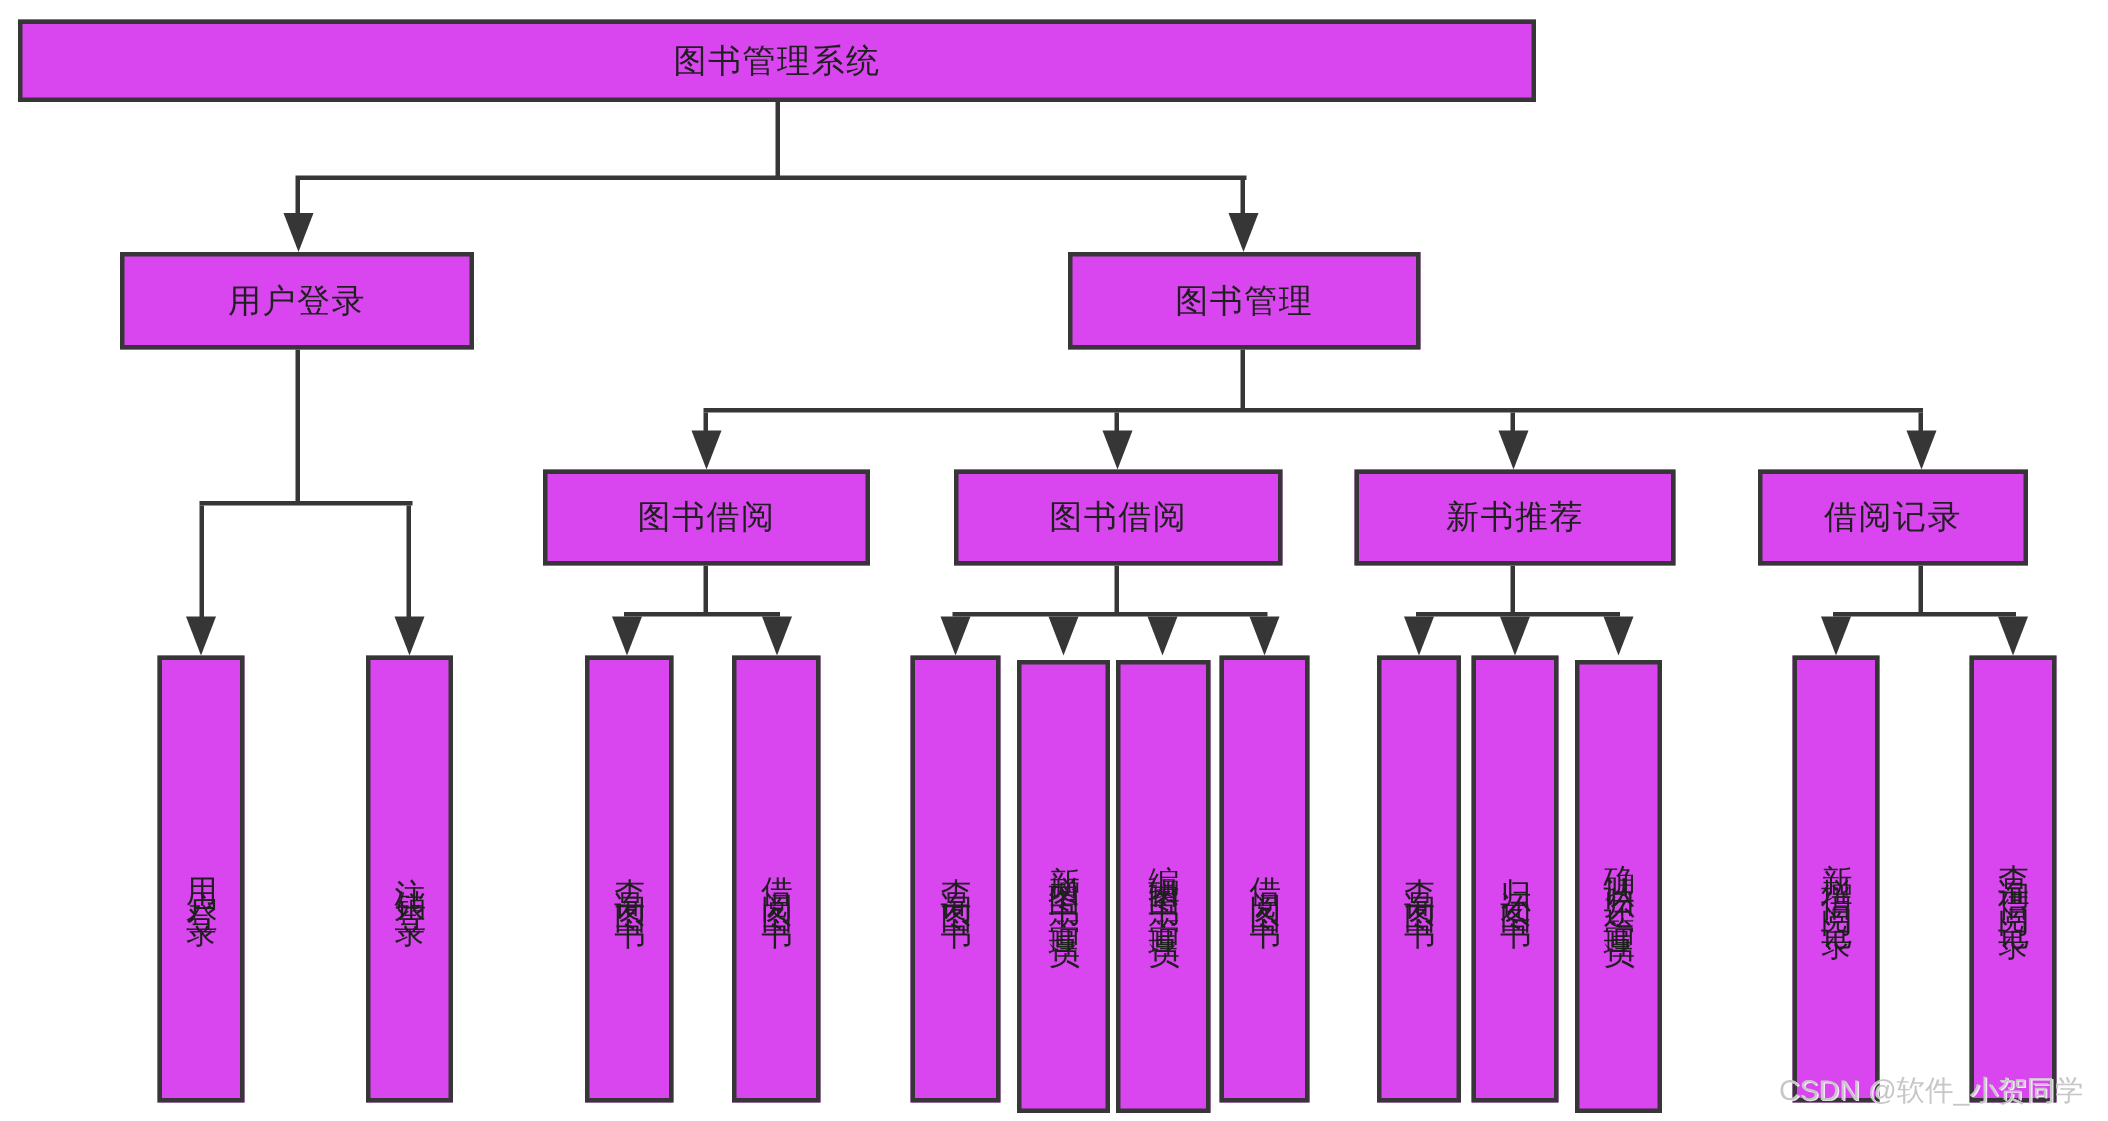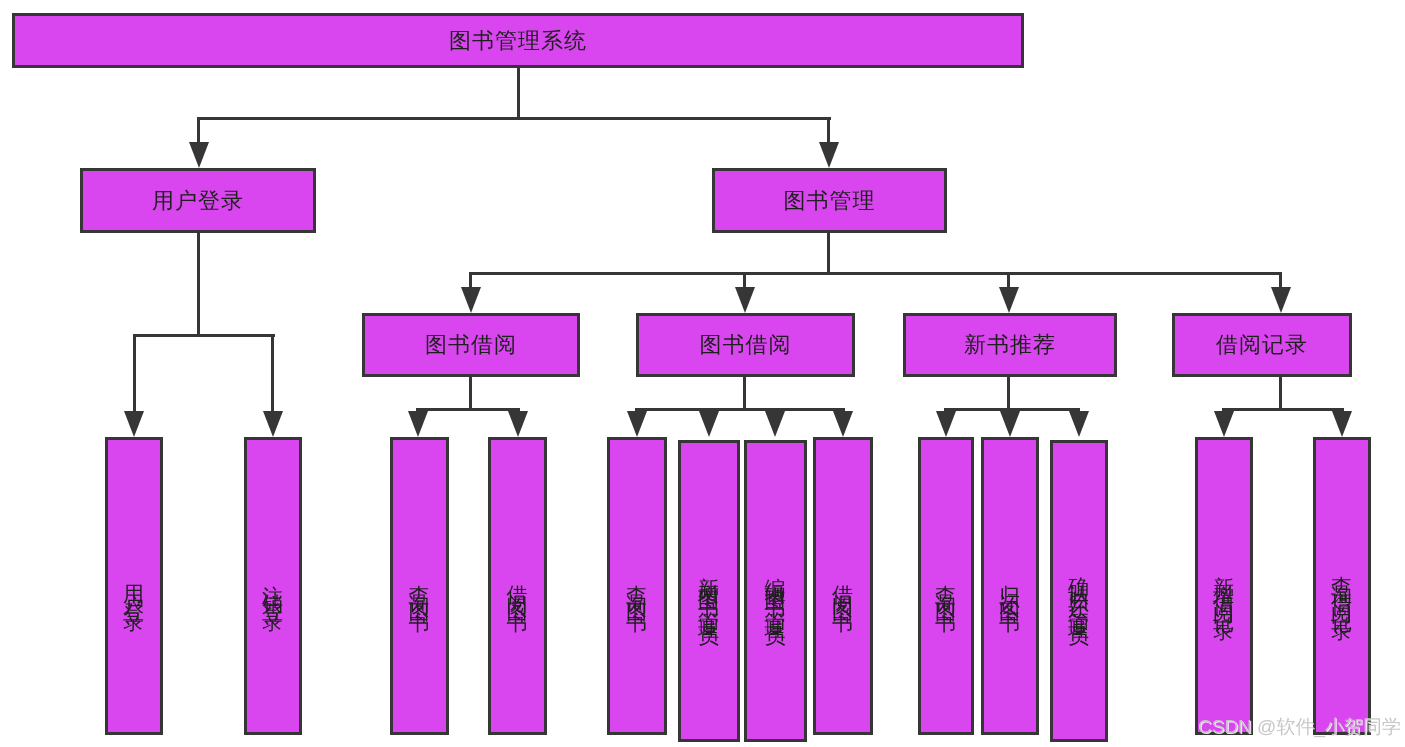--- a/index.html
+++ b/index.html
@@ -37,21 +37,20 @@
     z-index:1;
   }
   .watermark{
     position:absolute;
     left:1186px;top:714px;
     font-size:19px;
     color:#c7c7c7;
     text-shadow:1px 1px 0 rgba(255,255,255,0.85);
     z-index:6;
     white-space:nowrap;
-    margin-left:12px;
   }
 </style>
 </head>
 <body>
 
 <div id="canvas">
   <div class="watermark">CSDN @软件_小贺同学</div>
 <div class="node h" style="left: 12px; top: 13px; width: 1012px; height: 55px;">
       <span class="lbl">图书管理系统</span>
     </div>

